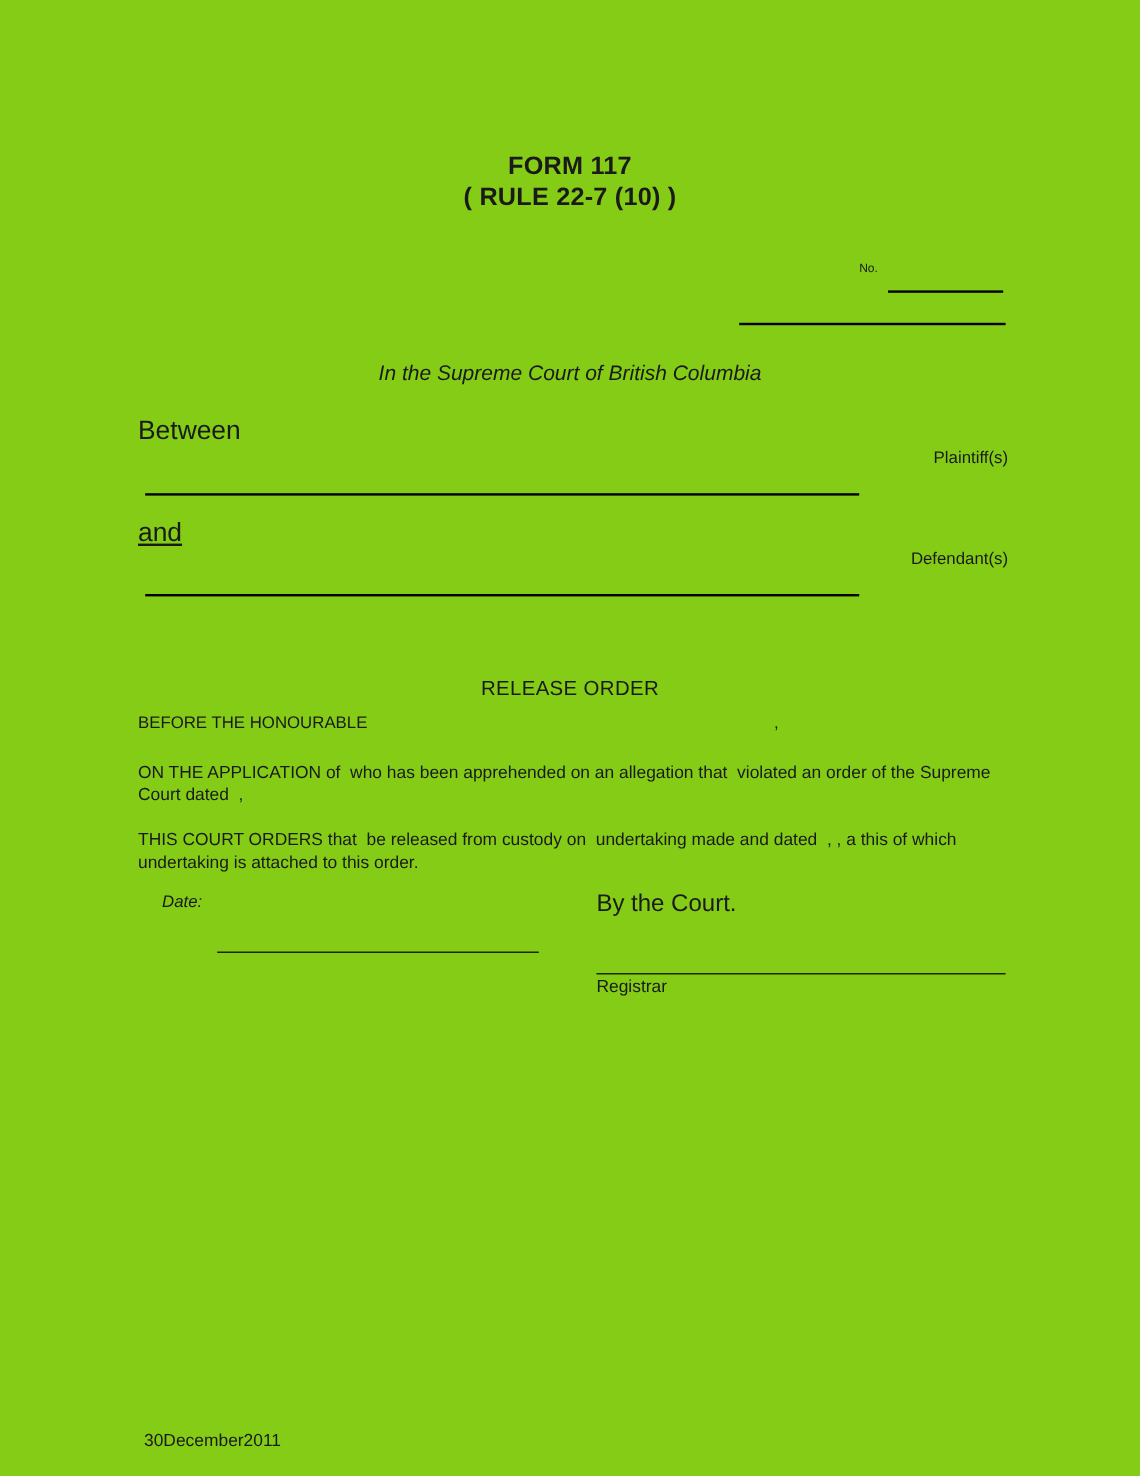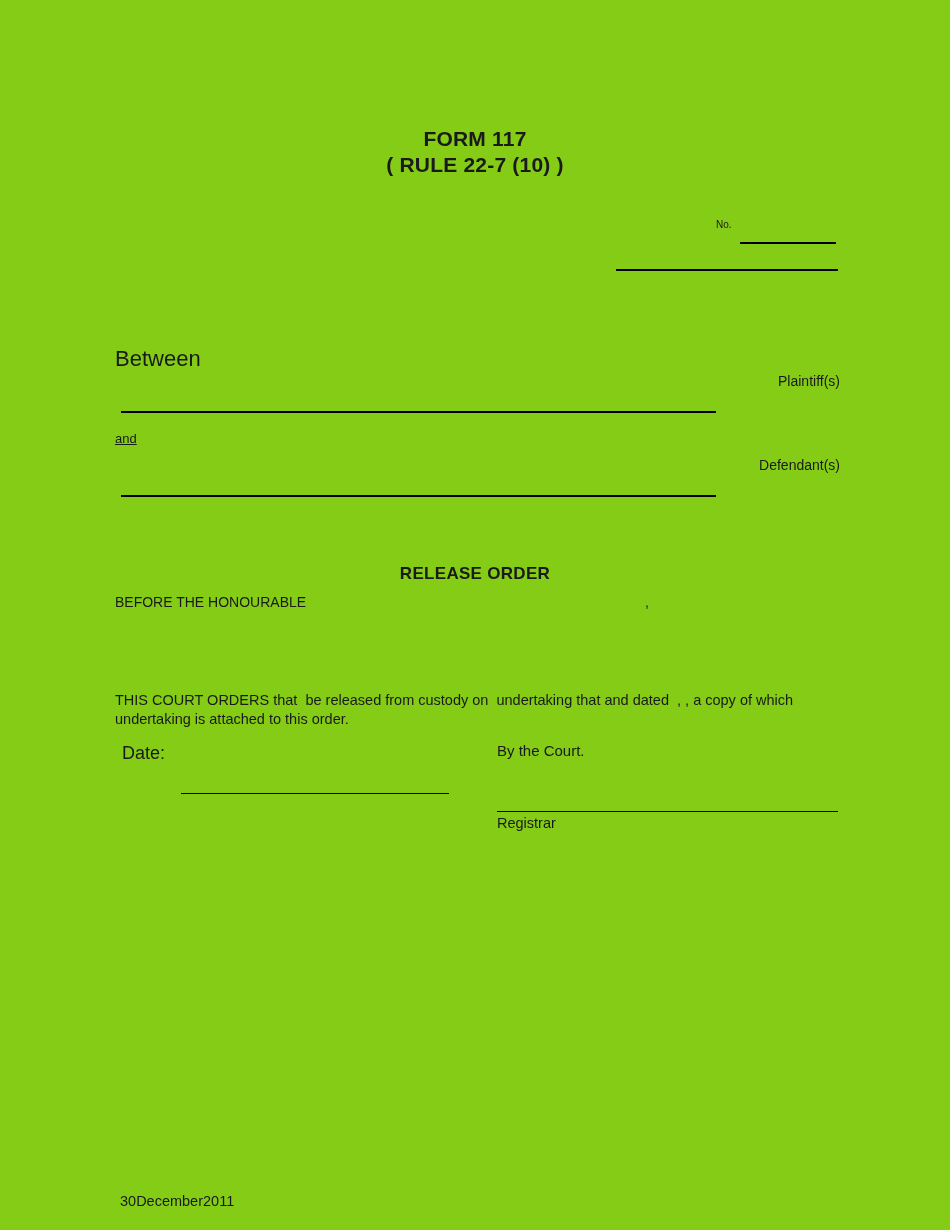--- a/index.html
+++ b/index.html
@@ -35,73 +35,75 @@
   .defendant-line { left: 121px; top: 495px; width: 595px; }
   .date-line      { left: 181px; top: 793px; width: 268px; border-bottom-width: 1.5px; }
   .registrar-line { left: 497px; top: 811px; width: 341px; border-bottom-width: 1.5px; }
   .court-name {
     top: 301px;
     font-size: 17.5px;
     font-style: italic;
   }
   .between-label { left: 115px; top: 346px; font-size: 22px; }
   .plaintiff-label { right: 110px; top: 373px; font-size: 14px; text-align: right; }
-  .and-label { left: 115px; top: 431px; font-size: 13px; text-decoration: underline; }
+  .and-label { left: 115px; top: 431px; font-size: 22px; text-decoration: underline; }
   .defendant-label { right: 110px; top: 457px; font-size: 14px; }
   .order-title {
     top: 564px;
     font-size: 17px;
-    font-weight: bold;
+    font-weight: normal;
     letter-spacing: 0.3px;
   }
   .before-text { left: 115px; top: 594px; font-size: 14px; text-align: right; }
   .before-comma { left: 645px; top: 594px; font-size: 14px; }
   .body-para {
     left: 115px;
     width: 715px;
     font-size: 14.5px;
     line-height: 19px;
     white-space: pre-wrap;
   }
   .para-1 { top: 635px; }
   .para-2 { top: 691px; }
-  .date-label { left: 122px; top: 743px; font-size: 18px; }
-  .by-court-label { left: 497px; top: 742px; font-size: 15px; }
+  .date-label { left: 135px; top: 743px; font-size: 14px; font-style: italic; }
+  .by-court-label { left: 497px; top: 742px; font-size: 20px; }
   .registrar-label { left: 497px; top: 815px; font-size: 14.5px; }
   .footer-date { left: 120px; top: 1193px; font-size: 14.5px; }
 </style>
 </head>
 <body>
 
 <div class="page">
 
   <div class="abs center form-title">
     <div>FORM 117</div>
     <div>( RULE 22-7 (10) )</div>
   </div>
 
   <div class="abs no-label">No.</div>
   <div class="abs rule no-line"></div>
   <div class="abs rule registry-line"></div>
 
+  <div class="abs center court-name">In the Supreme Court of British Columbia</div>
 
   <div class="abs between-label">Between</div>
   <div class="abs plaintiff-label">Plaintiff(s)</div>
   <div class="abs rule plaintiff-line"></div>
 
   <div class="abs and-label">and</div>
   <div class="abs defendant-label">Defendant(s)</div>
   <div class="abs rule defendant-line"></div>
 
   <div class="abs center order-title">RELEASE ORDER</div>
 
   <div class="abs before-text">BEFORE THE HONOURABLE</div>
   <div class="abs before-comma">,</div>
 
-  <div class="abs body-para para-2">THIS COURT ORDERS that  be released from custody on  undertaking that and dated  , , a copy of which undertaking is attached to this order.</div>
+  <div class="abs body-para para-1">ON THE APPLICATION of  who has been apprehended on an allegation that  violated an order of the Supreme Court dated  ,</div>
+  <div class="abs body-para para-2">THIS COURT ORDERS that  be released from custody on  undertaking made and dated  , , a this of which undertaking is attached to this order.</div>
 
   <div class="abs date-label">Date:</div>
   <div class="abs by-court-label">By the Court.</div>
   <div class="abs rule date-line"></div>
   <div class="abs rule registrar-line"></div>
   <div class="abs registrar-label">Registrar</div>
 
   <div class="abs footer-date">30December2011</div>
 
 </div>

